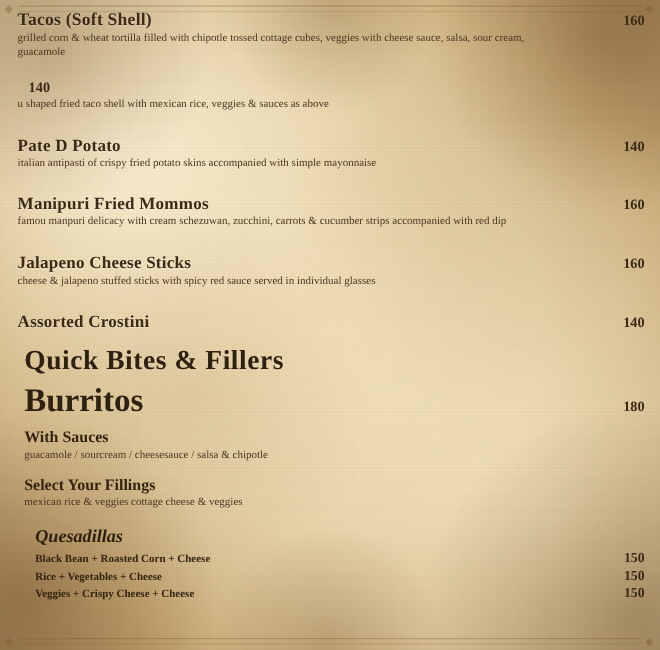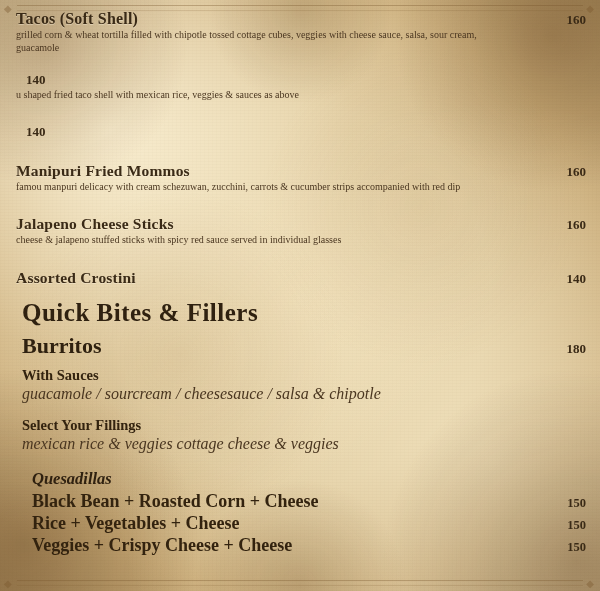--- a/index.html
+++ b/index.html
@@ -136,45 +136,44 @@
 
   .big-item {
     display: flex;
     align-items: baseline;
     justify-content: space-between;
     margin: 0 0 4px 6px;
   }
   .big-item-name {
     font-family: "Liberation Serif", serif;
     font-weight: bold;
-    font-size: 22px;
+    font-size: 30px;
     color: #2f2110;
   }
   .big-item-price {
     font-family: "Liberation Serif", serif;
     font-weight: bold;
     font-size: 13px;
     color: #3a2a16;
   }
 
   .sub-block {
     margin: 8px 0 0 6px;
   }
   .sub-title {
     font-family: "Liberation Serif", serif;
     font-weight: bold;
     font-size: 14.5px;
     color: #33230f;
   }
   .sub-desc {
     font-family: "Liberation Serif", serif;
-    font-size: 16px;
+    font-size: 10px;
     color: #4a3620;
     margin-top: 1px;
-    font-style: italic;
   }
 
   .group {
     margin: 10px 0 0 16px;
   }
   .group-title {
     font-family: "Liberation Serif", serif;
     font-weight: bold;
     font-size: 16.5px;
     color: #2f2110;
@@ -184,21 +183,21 @@
   .group-row {
     display: flex;
     align-items: baseline;
     justify-content: space-between;
     margin-bottom: 1px;
     padding-right: 0px;
   }
   .group-row-name {
     font-family: "Liberation Serif", serif;
     font-weight: bold;
-    font-size: 18px;
+    font-size: 10px;
     color: #33230f;
   }
   .group-row-price {
     font-family: Liberation Serif, serif;
     font-weight: bold;
     font-size: 12.5px;
     color: #3a2a16;
   }
 
   .first-item .item-name { font-size: 16px; }
@@ -229,22 +228,24 @@
 
     <div class="item" style="margin-top:18px;">
       <div class="item-head">
         <span class="item-price">140</span>
       </div>
       <div class="item-desc">u shaped fried taco shell with mexican rice, veggies &amp; sauces as above</div>
     </div>
 
     <div class="item" style="margin-top:22px;">
       <div class="item-head">
+        <span class="item-name">Pate D Potato</span>
         <span class="item-price">140</span>
       </div>
+      <div class="item-desc">italian antipasti of crispy fried potato skins accompanied with simple mayonnaise</div>
     </div>
 
     <div class="item" style="margin-top:22px;">
       <div class="item-head">
         <span class="item-name">Manipuri Fried Mommos</span>
         <span class="item-price">160</span>
       </div>
       <div class="item-desc">famou manpuri delicacy with cream schezuwan, zucchini, carrots &amp; cucumber strips accompanied with red dip</div>
     </div>
 

